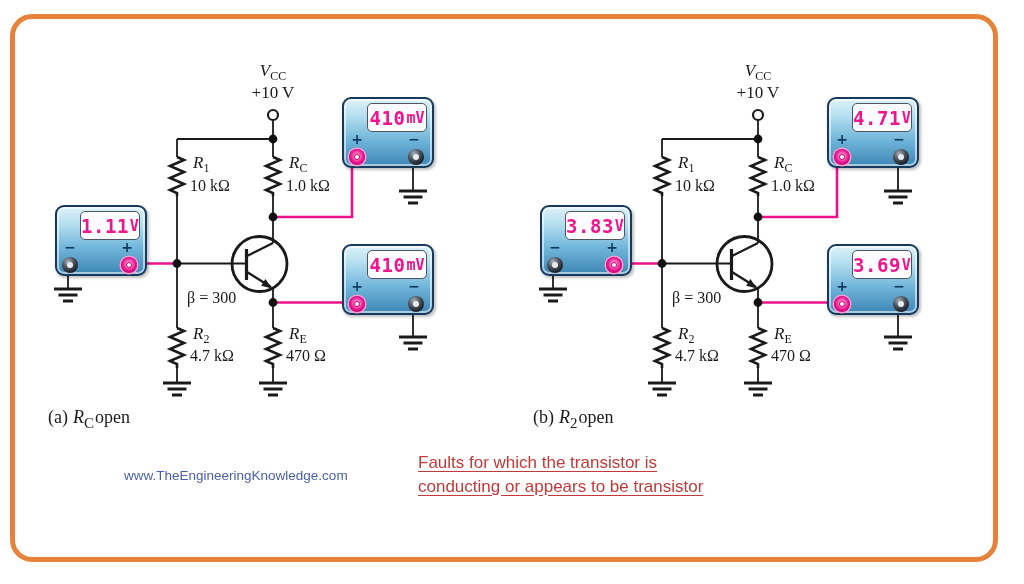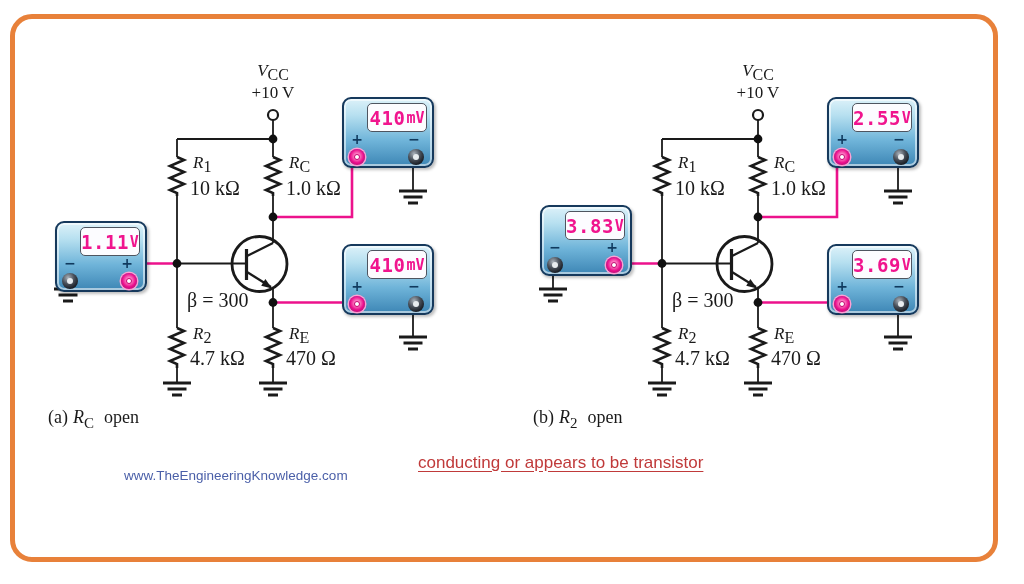--- a/index.html
+++ b/index.html
@@ -10,26 +10,26 @@
   .frame {
     position:absolute; left:10px; top:14px; width:988px; height:548px;
     border:5px solid #E8813A; border-radius:22px; box-sizing:border-box;
   }
   svg.art { position:absolute; left:0; top:0; }
 
   .circuit { position:absolute; top:0; width:480px; height:460px; }
 
   .lbl { position:absolute; font-size:17px; color:#1a1a1a; white-space:nowrap; line-height:1.1; }
   .lbl i { font-style:italic; font-family:"Liberation Serif", serif; }
-  .lbl sub { font-size:16px; }
-  .val { font-size:20px; }
+  .lbl sub { font-size:12px; }
+  .val { font-size:16px; }
   .center { text-align:center; width:70px; }
   .caption { position:absolute; left:48px; top:407px; font-size:18px; color:#1a1a1a; white-space:nowrap; }
   .caption .pre { margin-right:5px; }
-  .caption .suf { margin-left:10px; }
+  .caption .suf { margin-left:1px; }
 
   .meter {
     position:absolute; width:92px; height:71px; box-sizing:border-box;
     border:2.5px solid #16395C; border-radius:9px;
     background:linear-gradient(180deg,#dcf1f9 0%,#b7e0f0 24%,#6fb4d9 62%,#3d86b5 100%);
     box-shadow: inset 0 0 0 2px rgba(255,255,255,0.55), 1.5px 2px 3px rgba(0,0,0,0.25);
   }
   .display {
     position:absolute; left:23px; right:5px; top:4px; height:27px;
     background:#fcfcff; border:1.8px solid #4E5560; border-radius:5px;
@@ -135,21 +135,21 @@
     <div class="lbl" style="left:289px;top:154px;"><i>R</i><sub>C</sub></div>
     <div class="lbl val" style="left:286px;top:177px;">1.0 kΩ</div>
 
     <div class="lbl val" style="left:187px;top:289px;">β = 300</div>
 
     <div class="lbl" style="left:193px;top:325px;"><i>R</i><sub>2</sub></div>
     <div class="lbl val" style="left:190px;top:347px;">4.7 kΩ</div>
     <div class="lbl" style="left:289px;top:325px;"><i>R</i><sub>E</sub></div>
     <div class="lbl val" style="left:286px;top:347px;">470 Ω</div>
 
-    <div class="meter" style="left:55px;top:205px;margin-top:16px;">
+    <div class="meter" style="left:55px;top:205px;">
       <div class="display">
           <span class="reading">1.11</span>
           <span class="unit">V</span>
         </div>
       <span class="sign sl">−</span>
       <span class="sign sr">+</span>
       <span class="term tl dark">
           <span class="dot"></span>
         </span>
       <span class="term tr pink">
@@ -216,21 +216,21 @@
       <span class="term tl dark">
           <span class="dot"></span>
         </span>
       <span class="term tr pink">
           <span class="dot"></span>
         </span>
     </div>
 
     <div class="meter" style="left:342px;top:97px;">
       <div class="display">
-          <span class="reading">2.55</span>
+          <span class="reading">4.71</span>
           <span class="unit">V</span>
         </div>
       <span class="sign sl">+</span>
       <span class="sign sr">−</span>
       <span class="term tl pink">
           <span class="dot"></span>
         </span>
       <span class="term tr dark">
           <span class="dot"></span>
         </span>
@@ -249,15 +249,16 @@
       <span class="term tr dark">
           <span class="dot"></span>
         </span>
     </div>
 
     <div class="caption"><span class="pre">(b)</span><i>R</i><sub>2</sub><span class="suf">open</span></div>
   </div>
 
   <div class="site">www.TheEngineeringKnowledge.com</div>
   <div class="note">
+    <div>Faults for which the transistor is</div>
     <div>conducting or appears to be transistor</div>
   </div>
 </div>
 
 </body></html>

